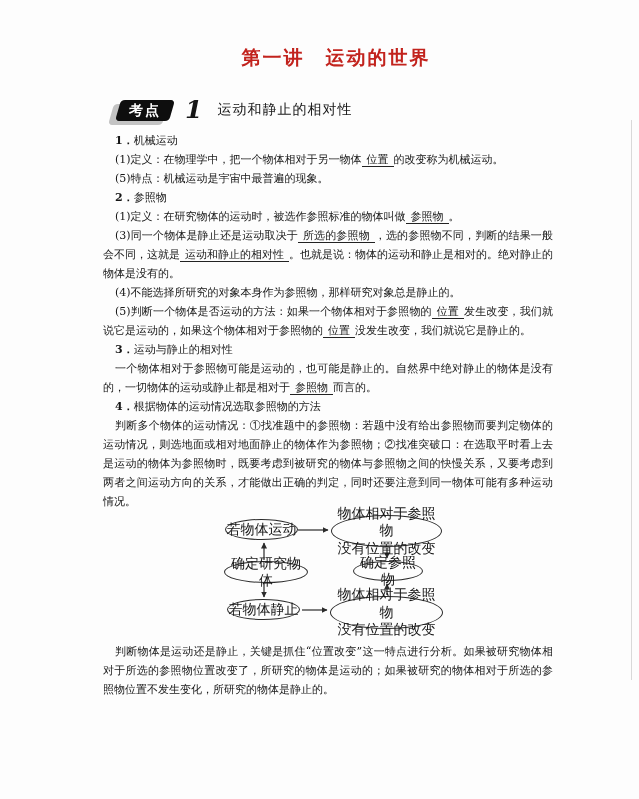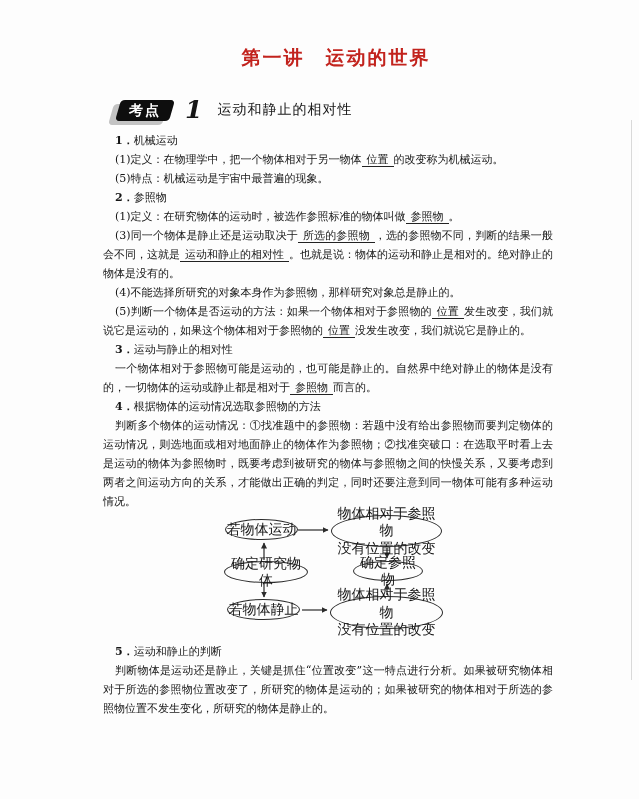--- a/index.html
+++ b/index.html
@@ -139,18 +139,17 @@
       <span>若物体静止</span>
     </div>
 
     <div class="fc-node" style="left:114px;top:82px;width:113px;height:33px">
       <span>物体相对于参照物</span>
       <span>没有位置的改变</span>
     </div>
   </div>
 
   <div class="content" id="content-bottom">
-      <div class="heading"><span class="hnum">5．</span>运动和静止的判断</div>
       <p class="para">判断物体是运动还是静止，关键是抓住“位置改变”这一特点进行分析。如果被研究物体相对于所选的参照物位置改变了，所研究的物体是运动的；如果被研究的物体相对于所选的参照物位置不发生变化，所研究的物体是静止的。</p>
     </div>
 
   <div class="scan-edge"></div>
 </div>
 
 </body></html>

